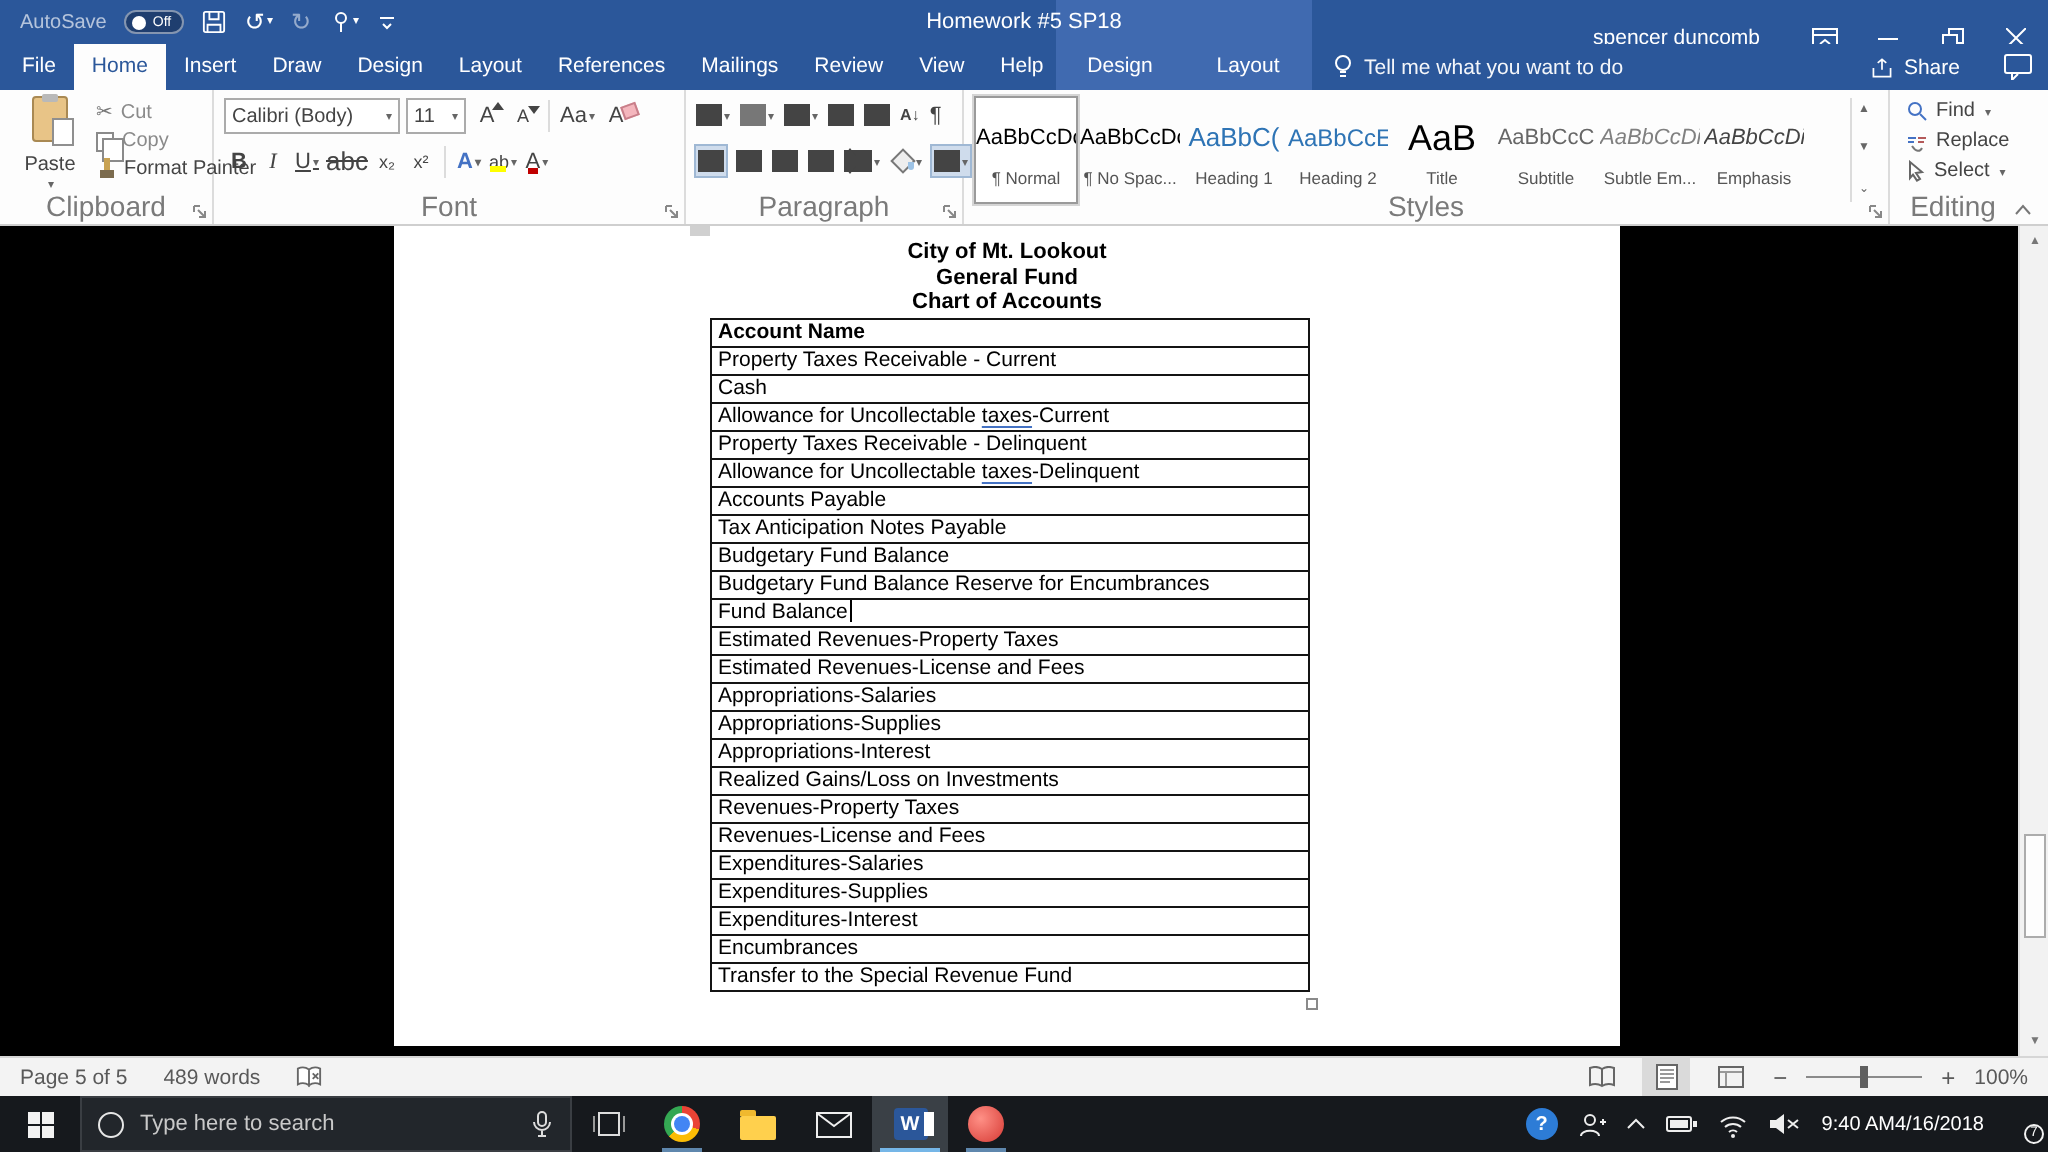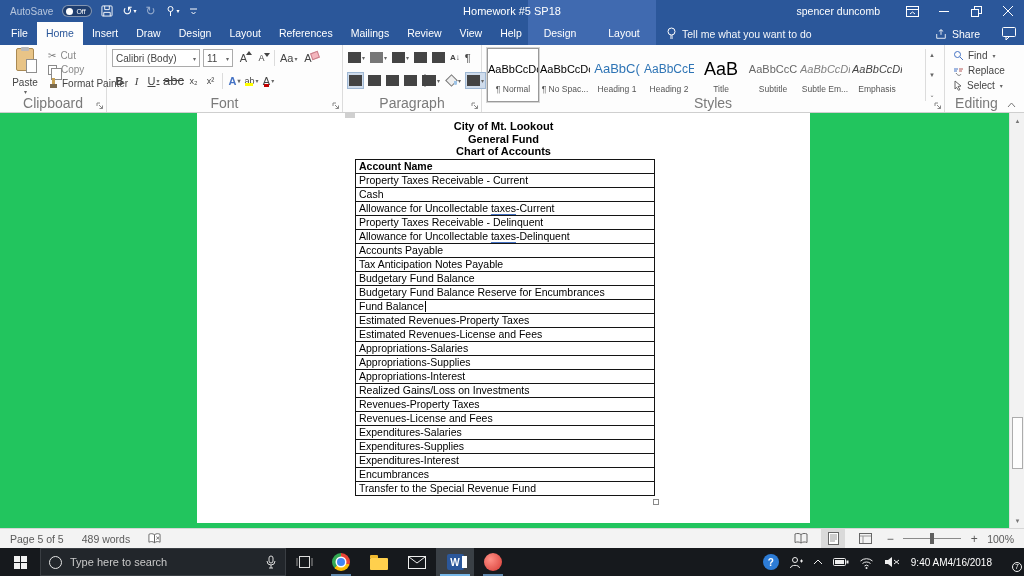--- a/index.html
+++ b/index.html
@@ -13,21 +13,21 @@
   .tt-label { width:100%; text-align:center; font-size:10px; line-height:22px; color:rgba(255,255,255,.9);margin-top:24px; }
   .qat { position:absolute; left:10px; top:0; height:22px; display:flex; align-items:center; gap:9px; }
   .autosave-lb { font-size:10px; color:rgba(255,255,255,.65); }
   .toggle { width:30px; height:12px; border-radius:6px; background:rgba(0,0,0,.28); border:1px solid rgba(255,255,255,.45); display:flex; align-items:center; gap:3px; padding:0 3px; }
   .toggle .dot { width:7px; height:7px; border-radius:50%; background:#fff; }
   .toggle .st { font-size:7px; color:#fff; }
   .qbtn { font-size:12px; line-height:1; color:#fff; display:flex; align-items:center; gap:1px; }
   .qbtn.dim { opacity:.5; }
   .mini-caret { font-size:6px; color:#fff; }
   .doc-title { position:absolute; left:0; top:0; width:100%; text-align:center; font-size:11px; line-height:22px; pointer-events:none; }
-  .tb-right { position:absolute; right:0; top:0; height:22px; display:flex; align-items:center; }
+  .tb-right { position:absolute; right:0; top:8px; height:22px; display:flex; align-items:center; }
   .user-name { font-size:10.5px; margin-right:16px; }
   .winbtn { width:32px; height:22px; display:flex; align-items:center; justify-content:center; }
 
   
   .tabrow { position:absolute; left:0; top:22px; width:1024px; height:23px; background:#2b579a; }
   .ctx-block { position:absolute; left:528px; top:0; width:128px; height:23px; background:#406ab0; display:flex; }
   .main-tabs { position:absolute; left:2px; top:0; height:23px; display:flex; }
   .tab { padding:0 9px; font-size:10.5px; line-height:23px; color:#fff; cursor:default; white-space:nowrap; }
   .tab.active { background:#fdfdfd; color:#2b579a; }
   .ctx-tab { flex:1; text-align:center; font-size:10.5px; line-height:23px; color:#fff; }
@@ -168,21 +168,21 @@
   .gal-strip { position:absolute; right:6px; top:4px; width:13px; height:52px; border-left:1px solid #dcdcdc; display:flex; flex-direction:column; justify-content:space-between; align-items:center; padding:3px 0; }
   .gal-arrow { font-size:6px; color:#666; }
 
   
   .grp-editing { left:945px; width:63px; border-right:none; }
   .ed-col { position:absolute; left:8px; top:5px; display:flex; flex-direction:column; gap:4px; }
   .ed-row { display:flex; align-items:center; gap:4px; font-size:10px; color:#444; white-space:nowrap; }
   .collapse-chevron { position:absolute; right:8px; bottom:4px; color:#777; }
 
   
-  .docarea { position:absolute; left:0; top:113px; width:1024px; height:415px; background:#22c55e; }
+  .docarea { position:absolute; left:0; top:113px; width:1024px; height:415px; background:#000000; }
   .page { position:absolute; left:197px; top:0; width:613px; height:410px; background:#fff; }
   .page-artifact { position:absolute; left:148px; top:0; width:10px; height:5px; background:#d0d0d0; }
   .doc-heading { position:absolute; left:0; top:7px; width:100%; text-align:center; font-weight:bold; font-size:11px; line-height:12.5px; color:#000; }
   .tablewrap { position:absolute; left:158px; top:46px; width:300px; }
   table.accounts { border-collapse:collapse; width:300px; }
   table.accounts td { border:1px solid #141414; font-size:10.5px; height:13px; line-height:13px; padding:0 3px; white-space:nowrap; overflow:hidden; color:#000; }
   tr.hdr td { font-weight:bold; }
   .grammar { text-decoration:underline; text-decoration-style:double; text-decoration-color:#4472c4; text-underline-offset:2px; }
   .txt-caret { display:inline-block; width:1px; height:11px; background:#000; vertical-align:-2px; margin-left:1px; }
   .resize-handle { position:absolute; right:-4px; bottom:-9px; width:6px; height:6px; background:#fff; border:1px solid #8a8a8a; }

